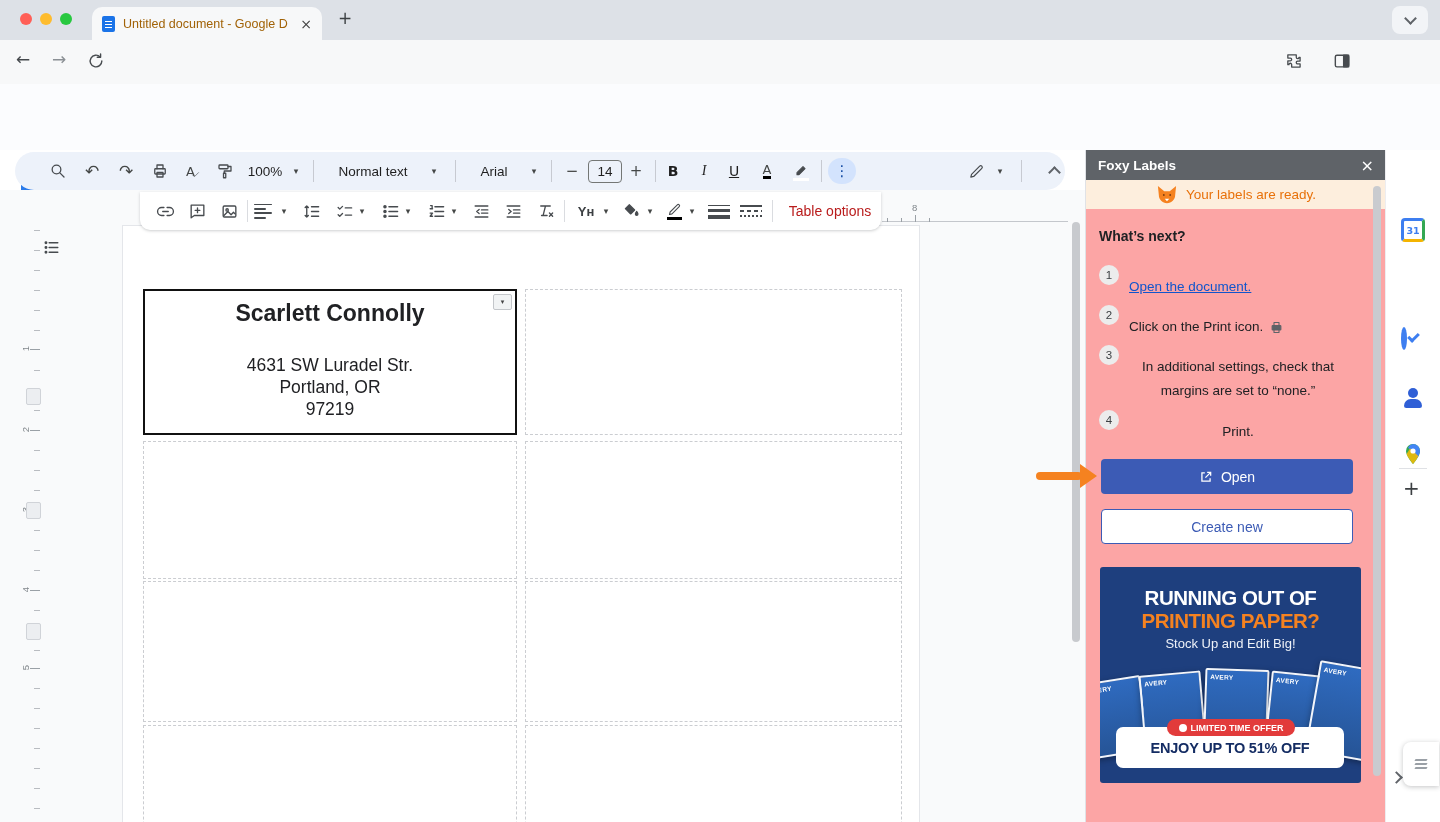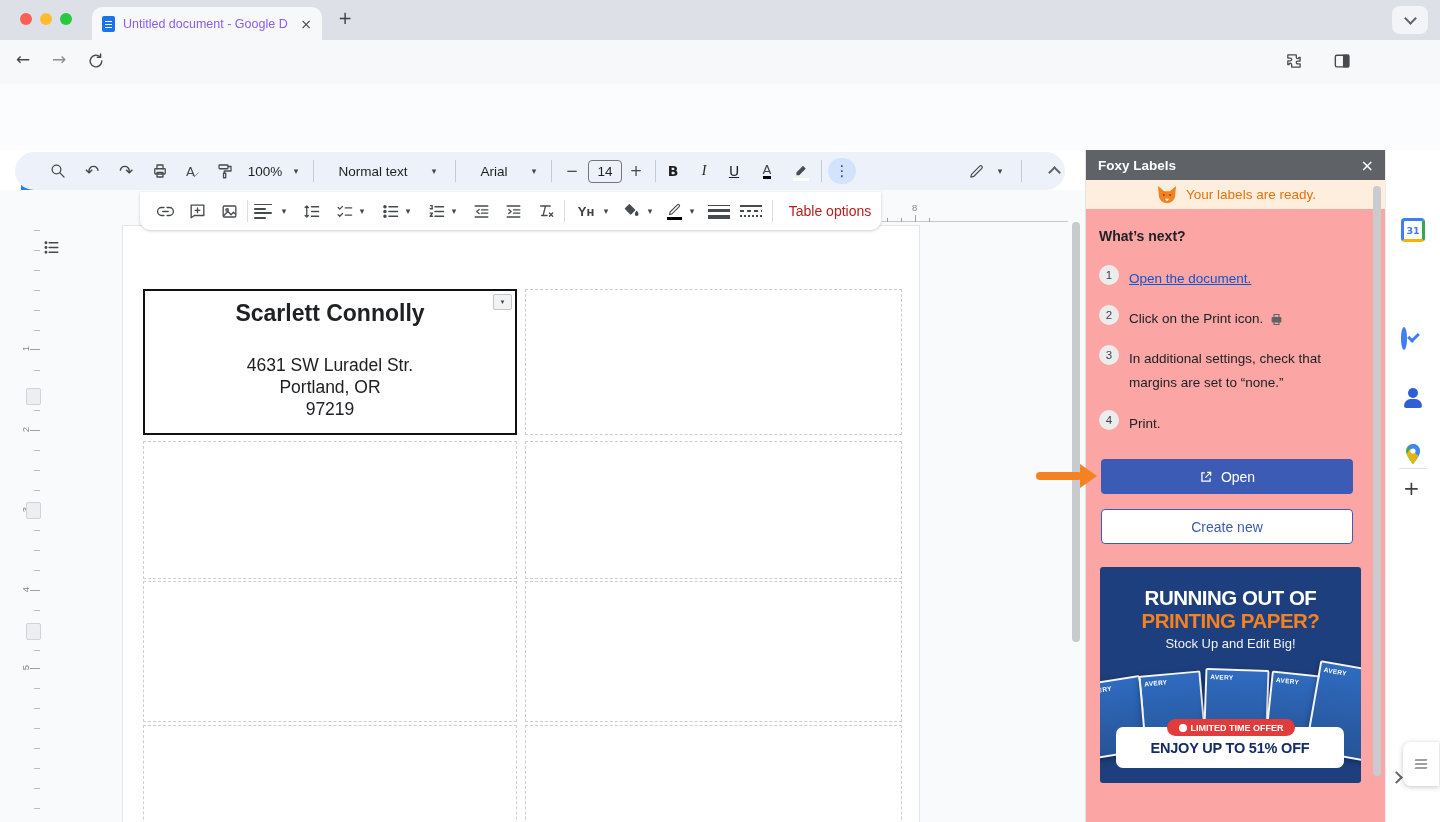--- a/index.html
+++ b/index.html
@@ -6,21 +6,21 @@
   #app{position:relative;width:1440px;height:822px;overflow:hidden;
        font-family:"Liberation Sans","DejaVu Sans",sans-serif;color:#202124;
        -webkit-font-smoothing:antialiased;}
   .abs{position:absolute;}
   .glyph{font-family:"DejaVu Sans",sans-serif;}
   
   .tabstrip{left:0;top:0;width:1440px;height:40px;background:#dde1e7;}
   .tl{width:12px;height:12px;border-radius:50%;position:absolute;top:13px;}
   .tab{position:absolute;left:92px;top:7px;width:230px;height:33px;background:#f7f8f9;
        border-radius:10px 10px 0 0;display:flex;align-items:center;padding:0 10px;box-sizing:border-box;}
-  .tab-title{font-size:12.5px;color:#8b5cf6;white-space:nowrap;overflow:hidden;flex:1;margin:0 8px;}
+  .tab-title{font-size:12.5px;color:#a16207;white-space:nowrap;overflow:hidden;flex:1;margin:0 8px;}
   .docs-mini{width:13px;height:16px;background:#1a73e8;border-radius:2px;position:relative;flex:0 0 auto;}
   .docs-mini:before{content:"";position:absolute;left:3px;top:5px;width:7px;height:1.6px;background:#fff;
        box-shadow:0 3px 0 #fff,0 6px 0 #fff;}
   .tab-close{font-size:14px;color:#444;cursor:pointer;}
   .newtab{position:absolute;left:338px;top:8px;font-size:17px;color:#3c4043;}
   .chrome-collapse{position:absolute;left:1392px;top:6px;width:36px;height:28px;background:#f2f4f7;
        border-radius:8px;display:flex;align-items:center;justify-content:center;}
   .chev{display:inline-block;width:7px;height:7px;border-right:2px solid #5f6368;border-bottom:2px solid #5f6368;}
   .chev.down{transform:rotate(45deg);margin-top:-3px;}
   .chev.right{transform:rotate(-45deg);}
@@ -94,21 +94,21 @@
         display:flex;align-items:center;justify-content:space-between;padding:0 12px;box-sizing:border-box;}
   .phead .t{font-size:13.5px;font-weight:bold;}
   .phead .x{font-size:16px;color:#fff;}
   .pbanner{position:absolute;left:0;top:30px;width:300px;height:29px;background:#fdeedd;
         display:flex;align-items:center;justify-content:center;gap:8px;}
   .pbanner span{font-size:13.5px;color:#e8710a;}
   .whatsnext{position:absolute;left:13px;top:78px;font-size:14px;font-weight:bold;color:#202124;}
   .step{position:absolute;left:13px;display:flex;gap:10px;}
   .stepnum{flex:0 0 auto;width:20px;height:20px;border-radius:50%;background:#ececec;color:#3c4043;
         font-size:11.5px;display:flex;align-items:center;justify-content:center;margin-top:-2px;}
-  .steptxt{font-size:13.5px;color:#202124;line-height:24px;width:218px;margin-top:0px;}
+  .steptxt{font-size:13.5px;color:#202124;line-height:24px;width:218px;margin-top:8px;text-align:center;}
   .steptxt.link{color:#1155cc;text-decoration:underline;width:auto;}
   .btn-open{position:absolute;left:15px;top:309px;width:252px;height:35px;background:#3c5bb5;border-radius:4px;
         color:#fff;font-size:14px;display:flex;align-items:center;justify-content:center;gap:8px;}
   .btn-create{position:absolute;left:15px;top:359px;width:252px;height:35px;background:#fff;border:1px solid #3c5bb5;
         border-radius:4px;color:#3c5bb5;font-size:14px;display:flex;align-items:center;justify-content:center;box-sizing:border-box;}
   .pscroll{position:absolute;left:287px;top:36px;width:8px;height:590px;background:#c9cbcf;border-radius:4px;}
   
   .ad{position:absolute;left:14px;top:417px;width:261px;height:216px;background:#1e3f7e;border-radius:3px;overflow:hidden;}
   .ad .h1{position:absolute;left:0;top:19px;width:100%;text-align:center;color:#fff;font-weight:800;
         font-size:20.5px;letter-spacing:-.5px;}

